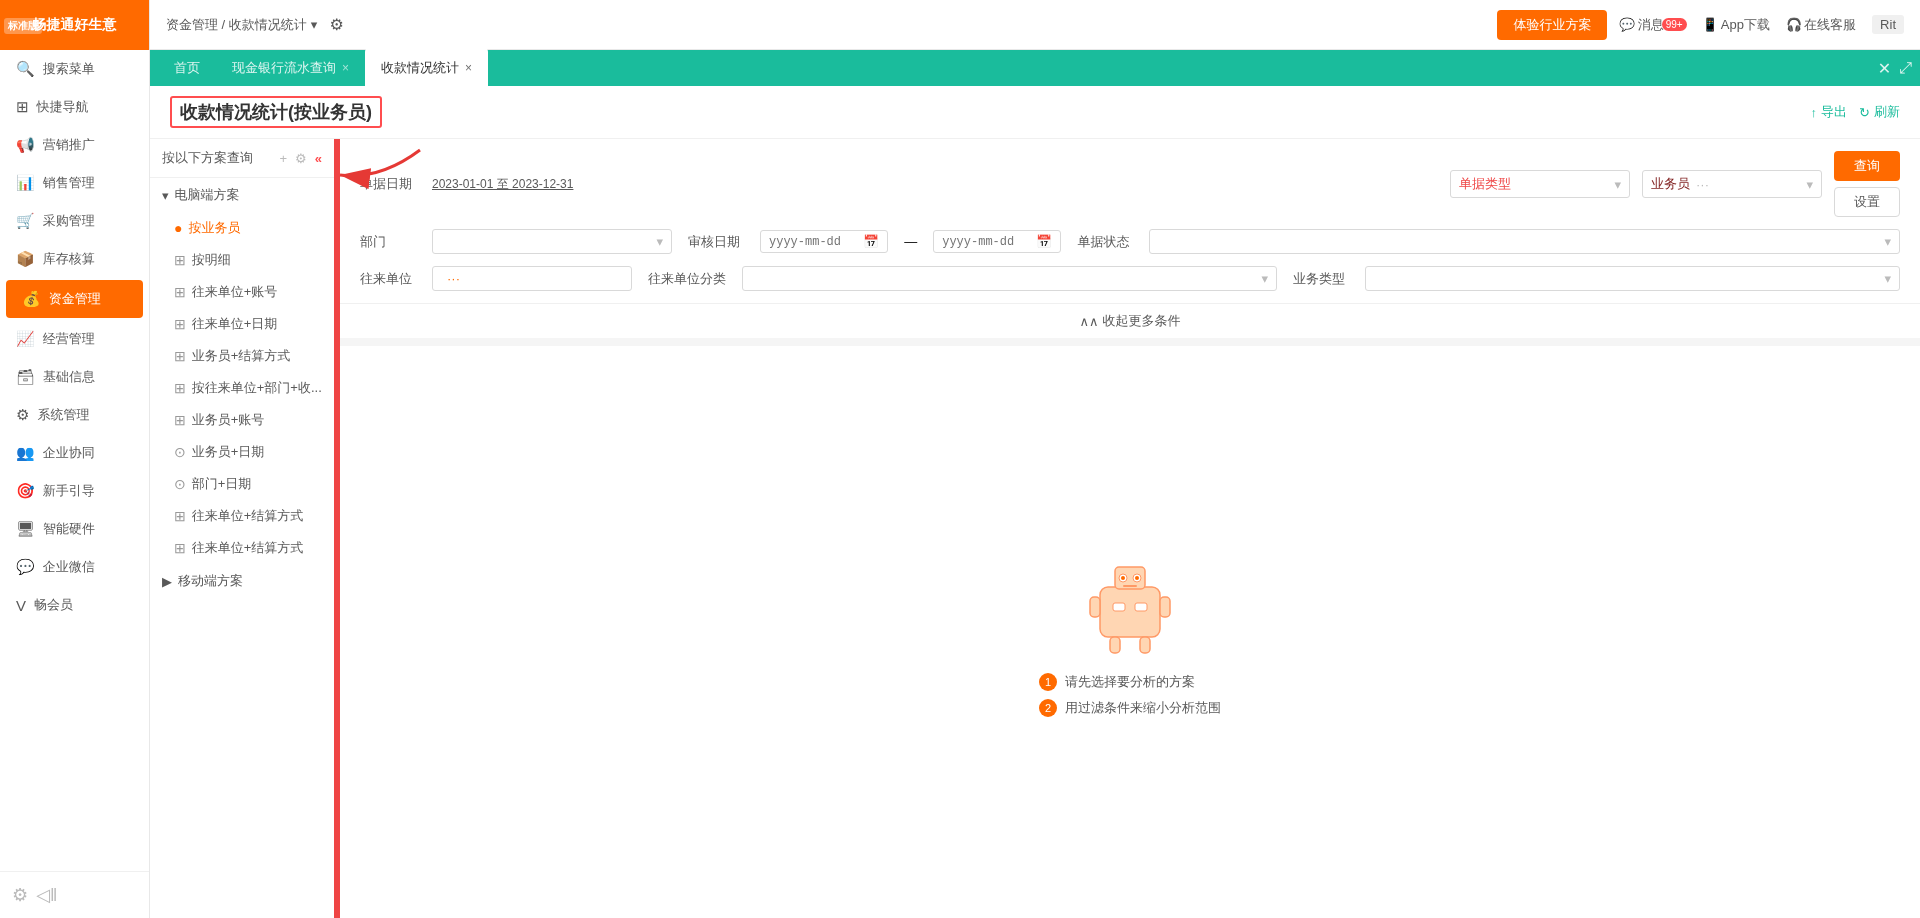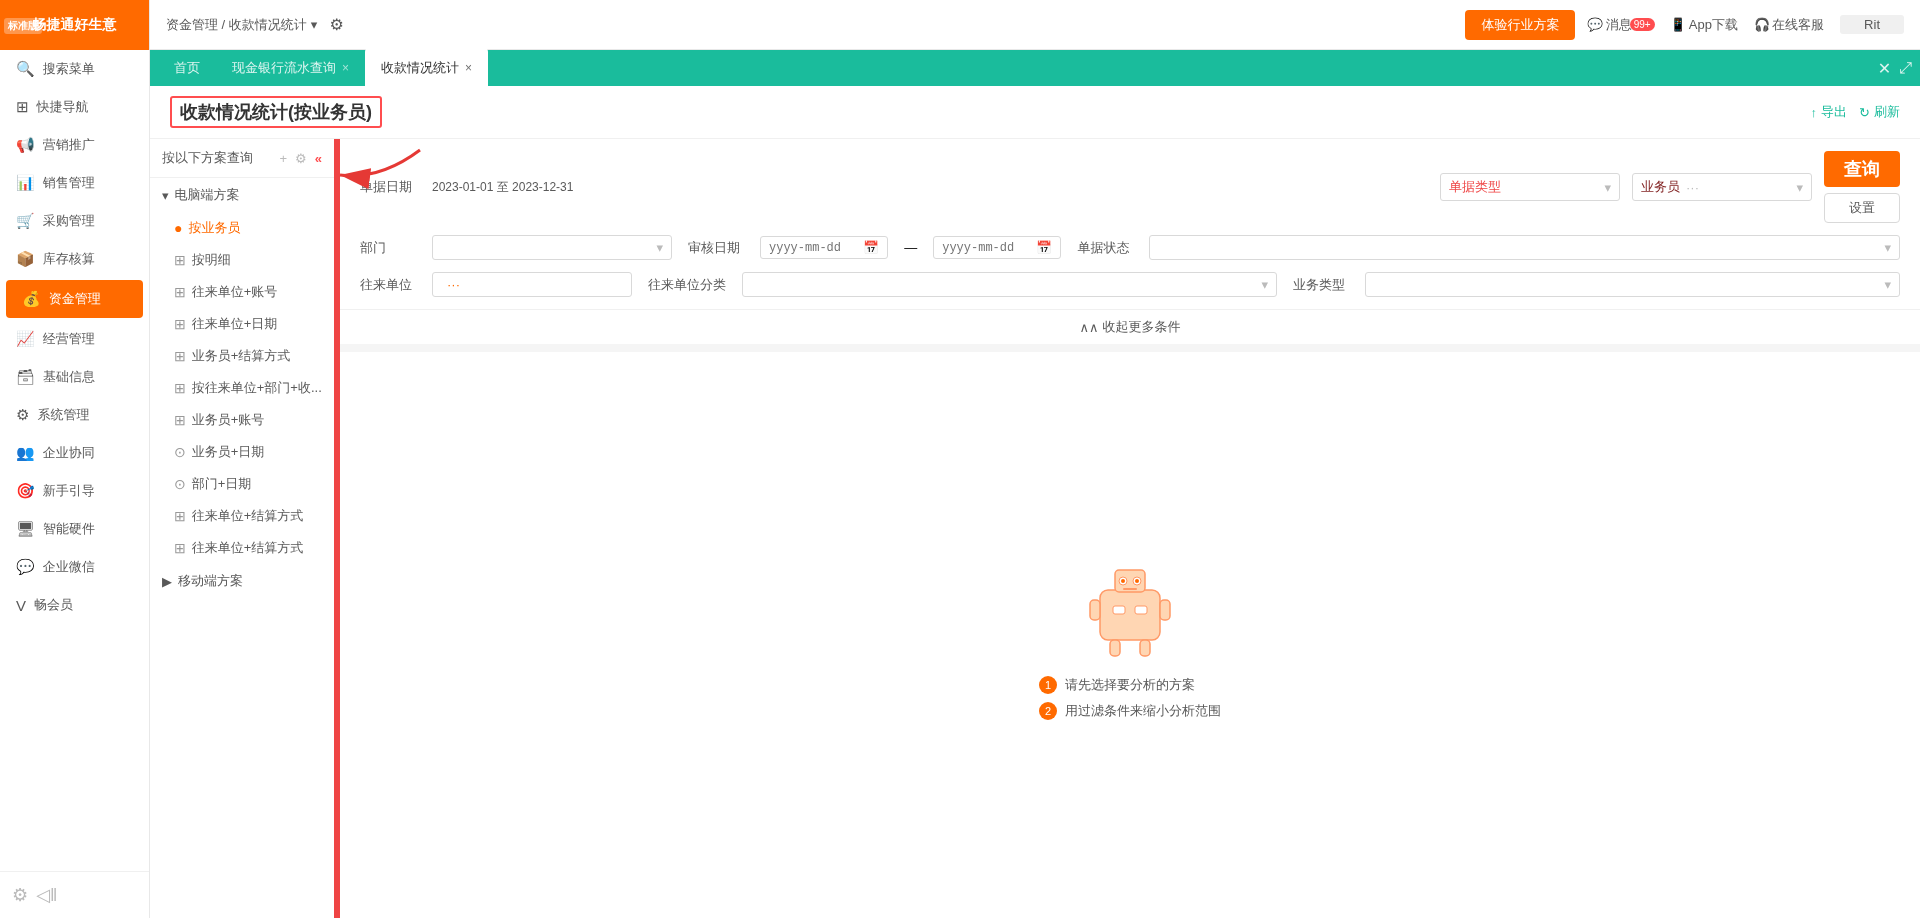--- a/index.html
+++ b/index.html
@@ -217,20 +217,21 @@
       background: #fff;
     }
     .date-btn.active {
       background: #ff6a00;
       color: #fff;
       border-color: #ff6a00;
     }
     .date-range {
       font-size: 12px;
       color: #595959;
+      text-decoration: underline;
     }
     .filter-select {
       border: 1px solid #d9d9d9;
       border-radius: 3px;
       padding: 4px 8px;
       display: flex;
       align-items: center;
       gap: 6px;
       cursor: pointer;
       min-width: 180px;
@@ -262,22 +263,21 @@
       font-size: 13px;
       padding: 0 6px;
     }
     .btn-query {
       background: #ff6a00;
       color: #fff;
       border: none;
       padding: 6px 20px;
       border-radius: 4px;
       cursor: pointer;
-      font-size: 18px;
-      font-weight: bold;
+      font-size: 13px;
     }
     .btn-settings {
       background: #fff;
       color: #595959;
       border: 1px solid #d9d9d9;
       padding: 5px 16px;
       border-radius: 4px;
       cursor: pointer;
       font-size: 13px;
     }
@@ -489,21 +489,21 @@
         <span class="badge">99+</span>
       </div>
       <div style="cursor:pointer;display:flex;align-items:center;gap:2px;">
         <span>📱</span>
         <span>App下载</span>
       </div>
       <div style="cursor:pointer;display:flex;align-items:center;gap:2px;">
         <span>🎧</span>
         <span>在线客服</span>
       </div>
-      <div style="cursor:pointer;background:#f0f0f0;border-radius:3px;padding:2px 24px;font-size:13px;color:#595959;">
+      <div style="cursor:pointer;background:#f0f0f0;border-radius:3px;padding:2px 8px;font-size:13px;color:#595959;">
         <span>Rit</span>
       </div>
     </div>
   </div>
 
   <div class="tabs">
     <div class="tab">
       <span>首页</span>
     </div>
     <div class="tab">

